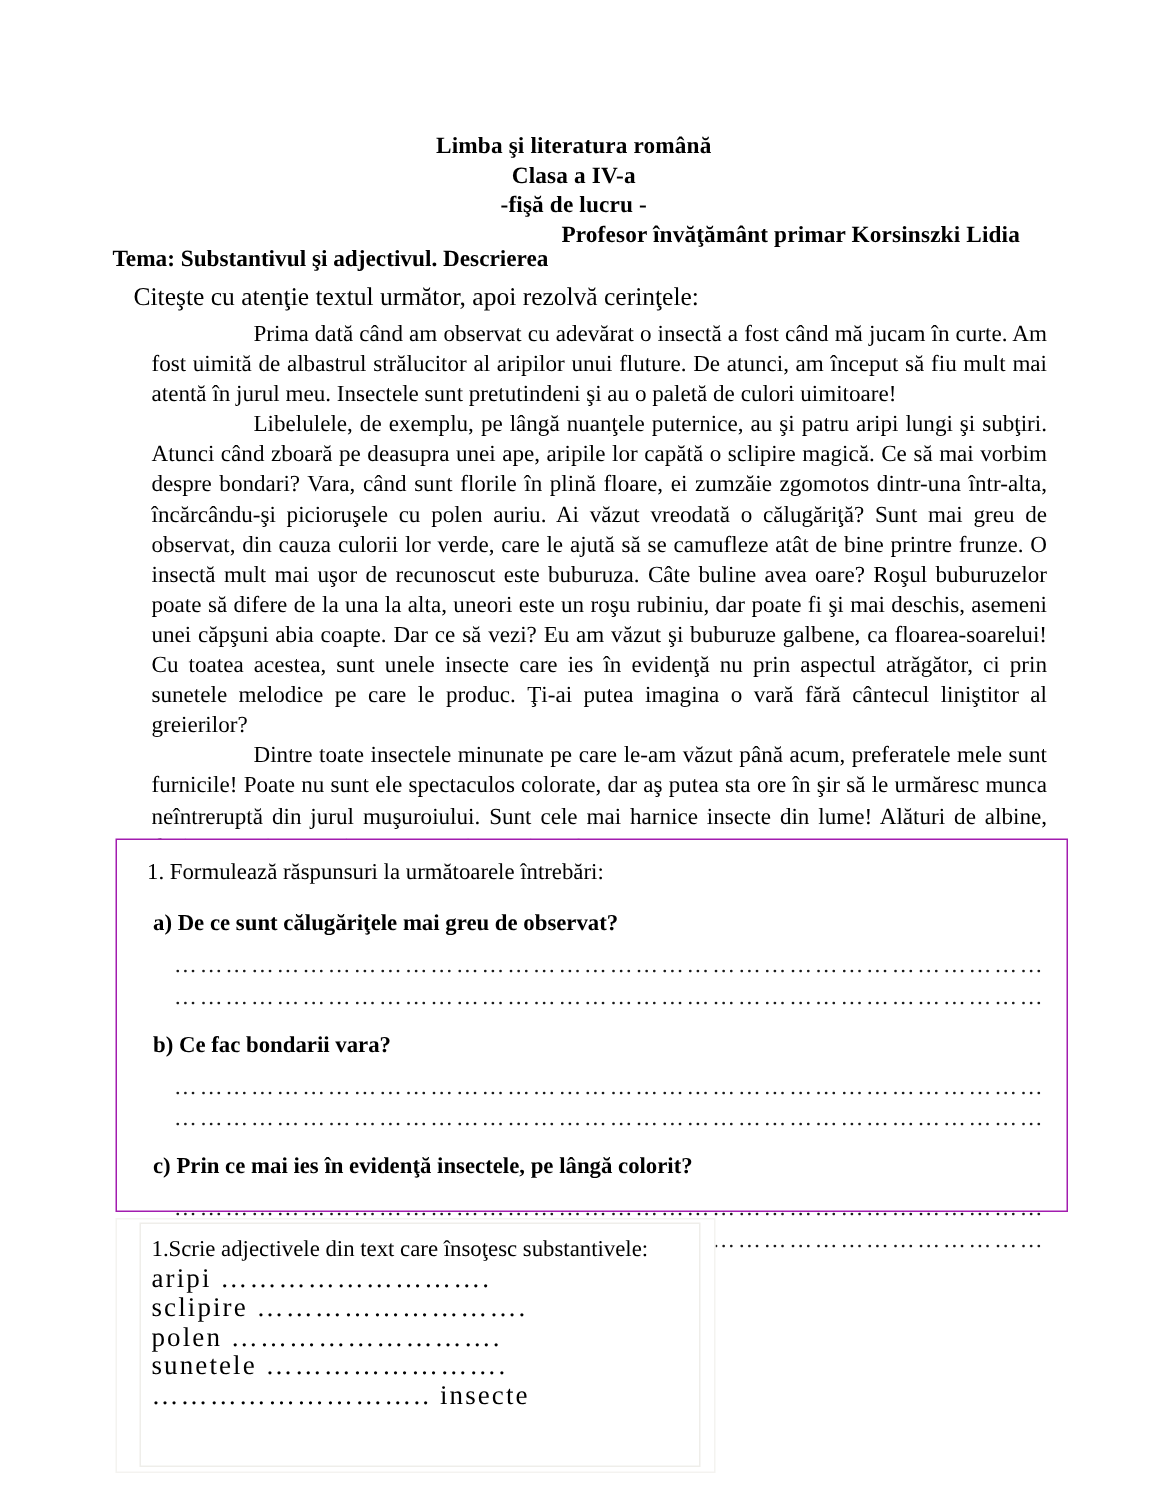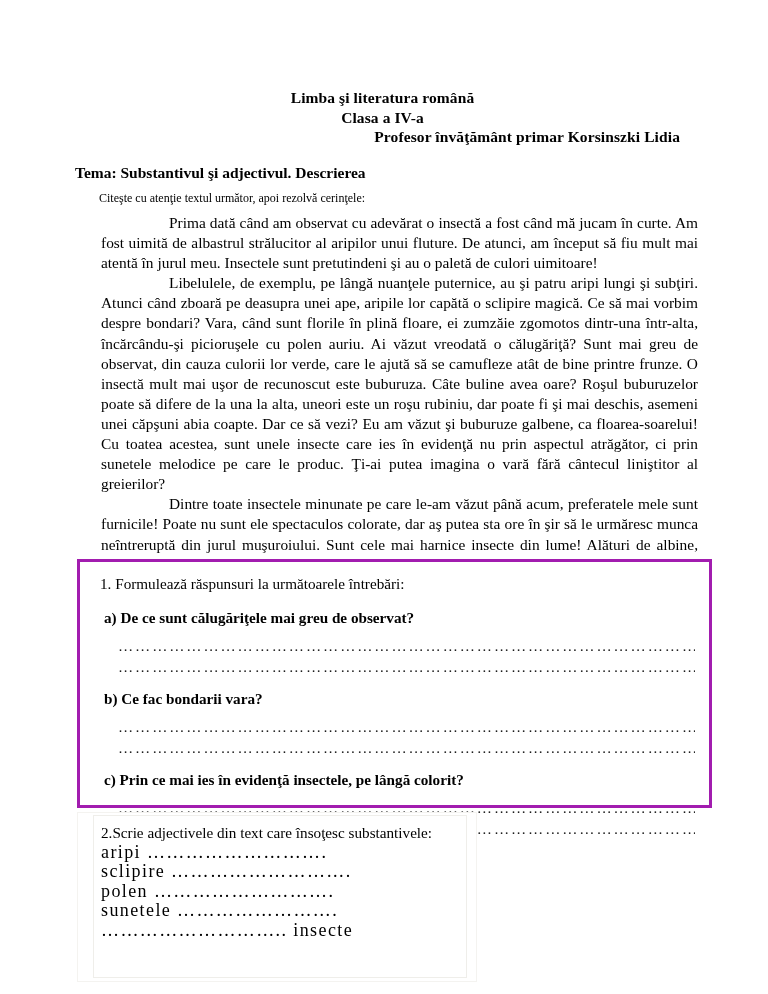--- a/index.html
+++ b/index.html
@@ -48,24 +48,24 @@
     left: 75px;
     top: 163px;
     font-weight: bold;
     font-size: 15.5px;
     line-height: 19px;
   }
 
   
   .intro {
     position: absolute;
-    left: 99px;
+    left: 89px;
     top: 188px;
     width: 597px;
-    font-size: 12px;
+    font-size: 17px;
     line-height: 20px;
   }
 
   
   .body-text {
     position: absolute;
     left: 85px;
     top: 213px;
     width: 597px;
     font-size: 15.4px;
@@ -81,21 +81,21 @@
   .body-text p:last-child { text-align: justify; }
 
   
   .box1 {
     position: absolute;
     left: 77px;
     top: 559px;
     width: 635px;
     height: 249px;
     box-sizing: border-box;
-    border: 3px solid #a21caf;
+    border: 1px solid #a21caf;
     background: #ffffff;
   }
   .box1-inner {
     padding: 10px 14px 0 20px;
     font-size: 15.2px;
     line-height: 20px;
   }
   .q-head { margin: 2px 0 0 0; }
   .q-sub  { margin: 14px 0 0 4px; font-weight: bold; }
   .dotrow {
@@ -142,20 +142,21 @@
   }
 </style>
 </head>
 <body>
 
 <div class="page">
 
   <div class="header">
     <div class="hdr-line hdr-center">Limba şi literatura română</div>
     <div class="hdr-line hdr-center">Clasa a IV-a</div>
+    <div class="hdr-line hdr-center">-fişă de lucru -</div>
     <div class="hdr-line hdr-right">Profesor învăţământ primar Korsinszki Lidia</div>
   </div>
 
   <div class="theme-line">Tema: Substantivul şi adjectivul. Descrierea</div>
 
   <div class="intro">Citeşte cu atenţie textul următor, apoi rezolvă cerinţele:</div>
 
   <div class="body-text">
     <p>Prima dată când am observat cu adevărat o insectă a fost când mă jucam în curte. Am fost uimită de albastrul strălucitor al aripilor unui fluture. De atunci, am început să fiu mult mai atentă în jurul meu. Insectele sunt pretutindeni şi au o paletă de culori uimitoare!</p>
     <p>Libelulele, de exemplu, pe lângă nuanţele puternice, au şi patru aripi lungi şi subţiri. Atunci când zboară pe deasupra unei ape, aripile lor capătă o sclipire magică. Ce să mai vorbim despre bondari? Vara, când sunt florile în plină floare, ei zumzăie zgomotos dintr-una într-alta, încărcându-şi picioruşele cu polen auriu. Ai văzut vreodată o călugăriţă? Sunt mai greu de observat, din cauza culorii lor verde, care le ajută să se camufleze atât de bine printre frunze. O insectă mult mai uşor de recunoscut este buburuza. Câte buline avea oare? Roşul buburuzelor poate să difere de la una la alta, uneori este un roşu rubiniu, dar poate fi şi mai deschis, asemeni unei căpşuni abia coapte. Dar ce să vezi? Eu am văzut şi buburuze galbene, ca floarea-soarelui! Cu toatea acestea, sunt unele insecte care ies în evidenţă nu prin aspectul atrăgător, ci prin sunetele melodice pe care le produc. Ţi-ai putea imagina o vară fără cântecul liniştitor al greierilor?</p>
@@ -176,21 +177,21 @@
 
       <div class="q-sub">c) Prin ce mai ies în evidenţă insectele, pe lângă colorit?</div>
       <div class="dotrow">…………………………………………………………………………………………………</div>
       <div class="dotrow second">…………………………………………………………………………………………………...</div>
     </div>
   </div>
 
   <div class="box2-outer"></div>
   <div class="box2">
     <div class="box2-inner">
-      <div class="ln">2.Scrie adjectivele din text care însoţesc substantivele:</div>
+      <div class="ln">1.Scrie adjectivele din text care însoţesc substantivele:</div>
       <div class="ln dots-in">aripi ……………………….</div>
       <div class="ln dots-in">sclipire  ……………………….</div>
       <div class="ln dots-in">polen  ……………………….</div>
       <div class="ln dots-in">sunetele  …………………….</div>
       <div class="ln dots-in"> ……………………….. insecte</div>
     </div>
   </div>
 
 </div>
 

